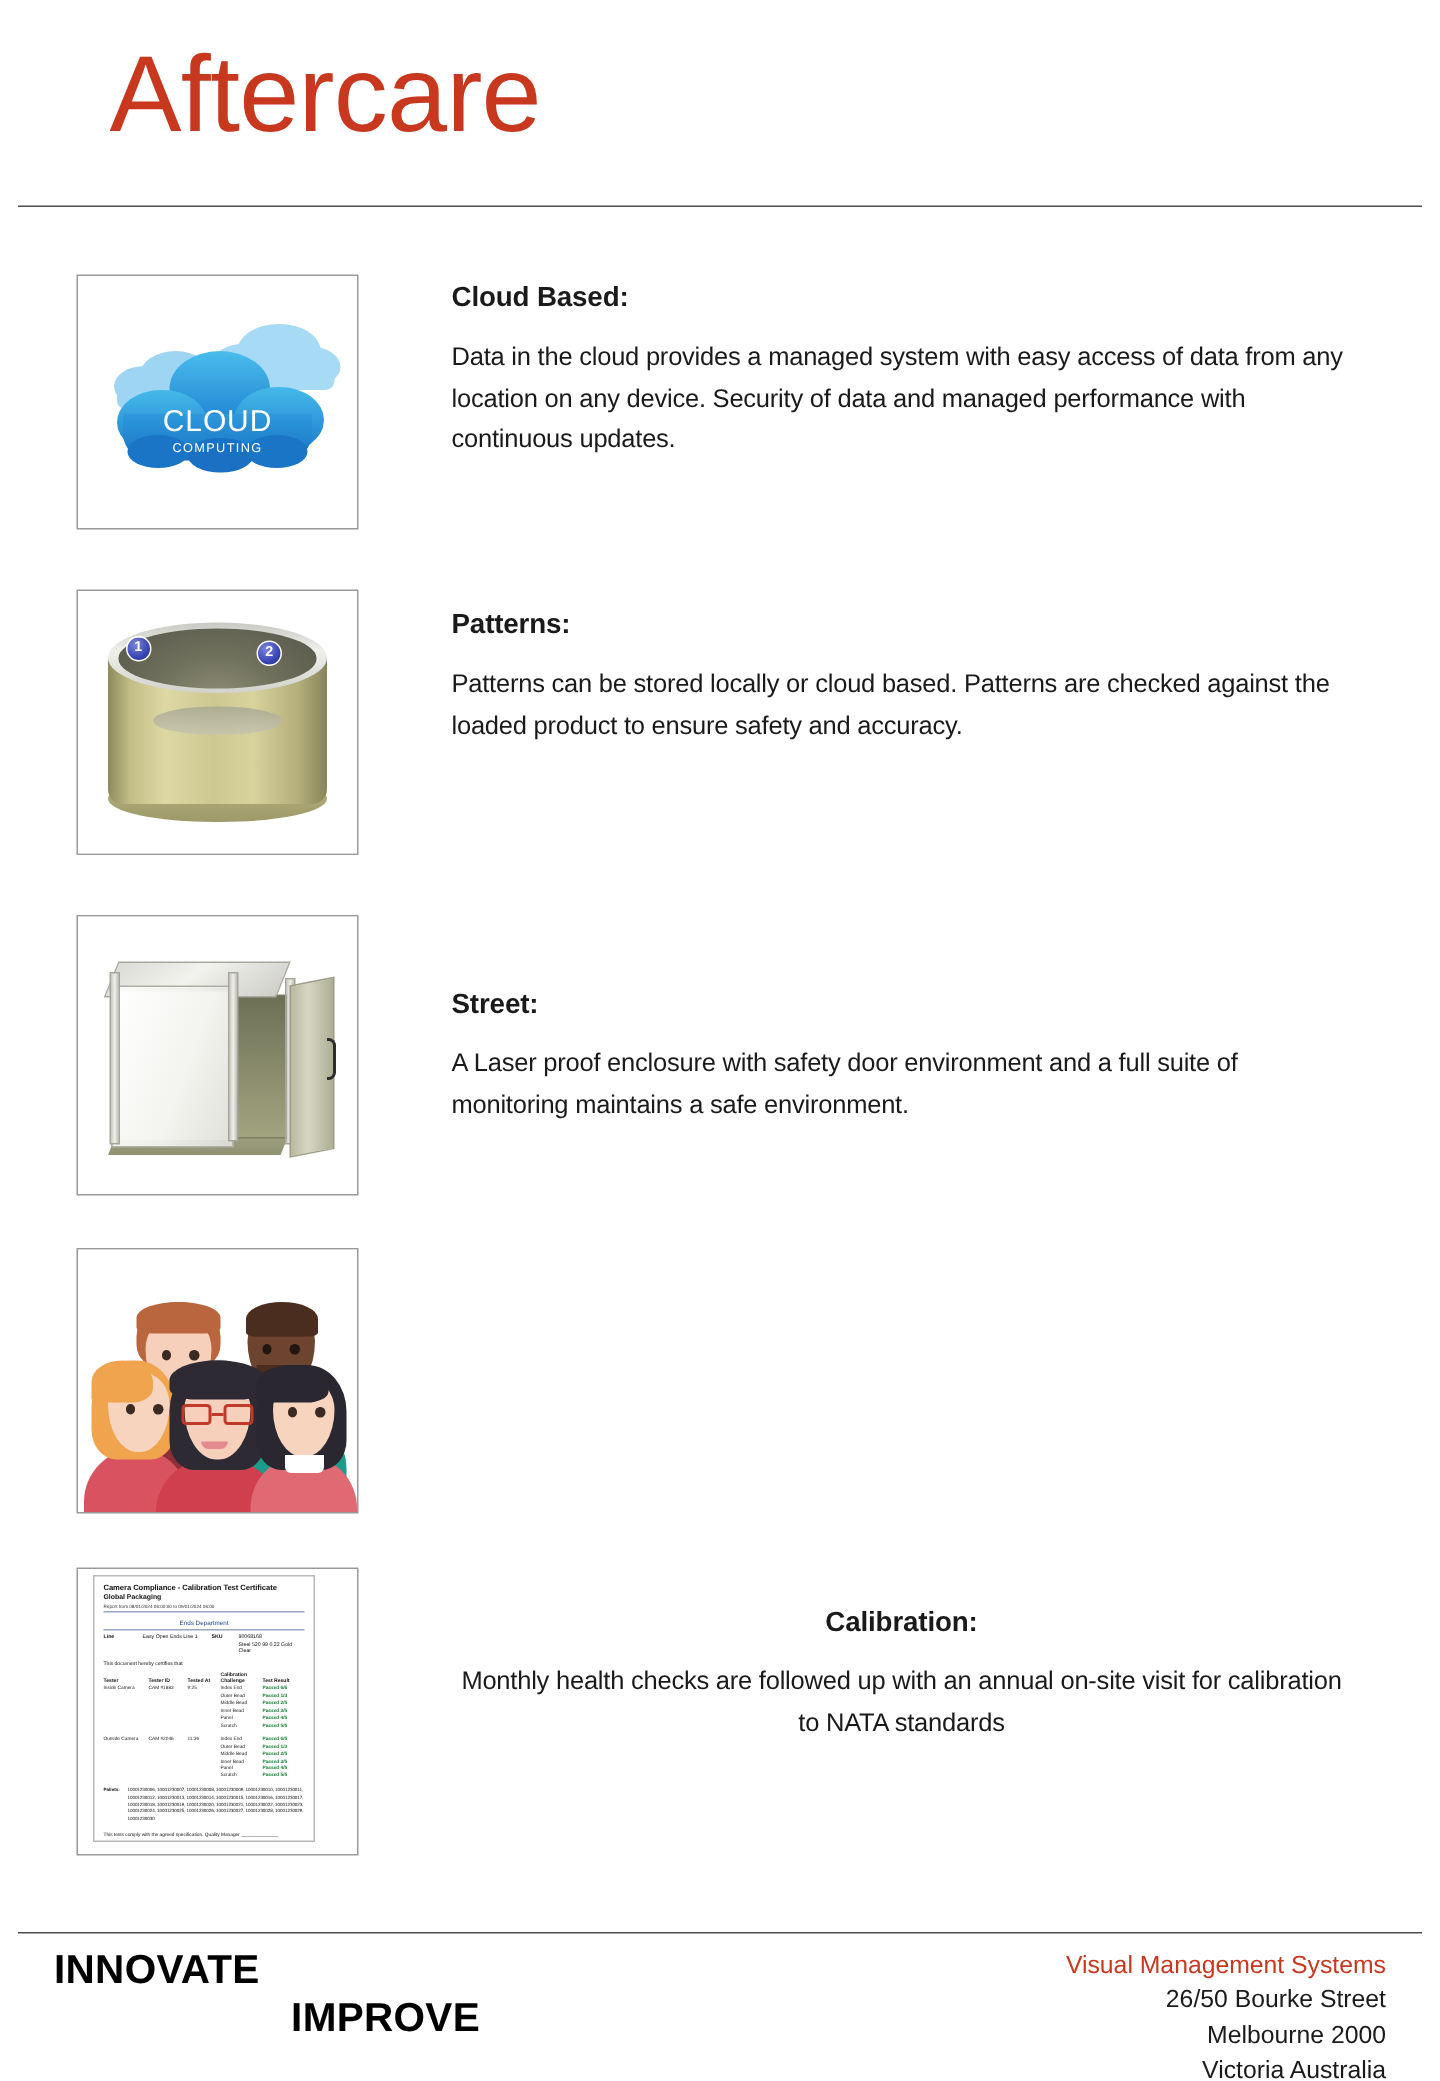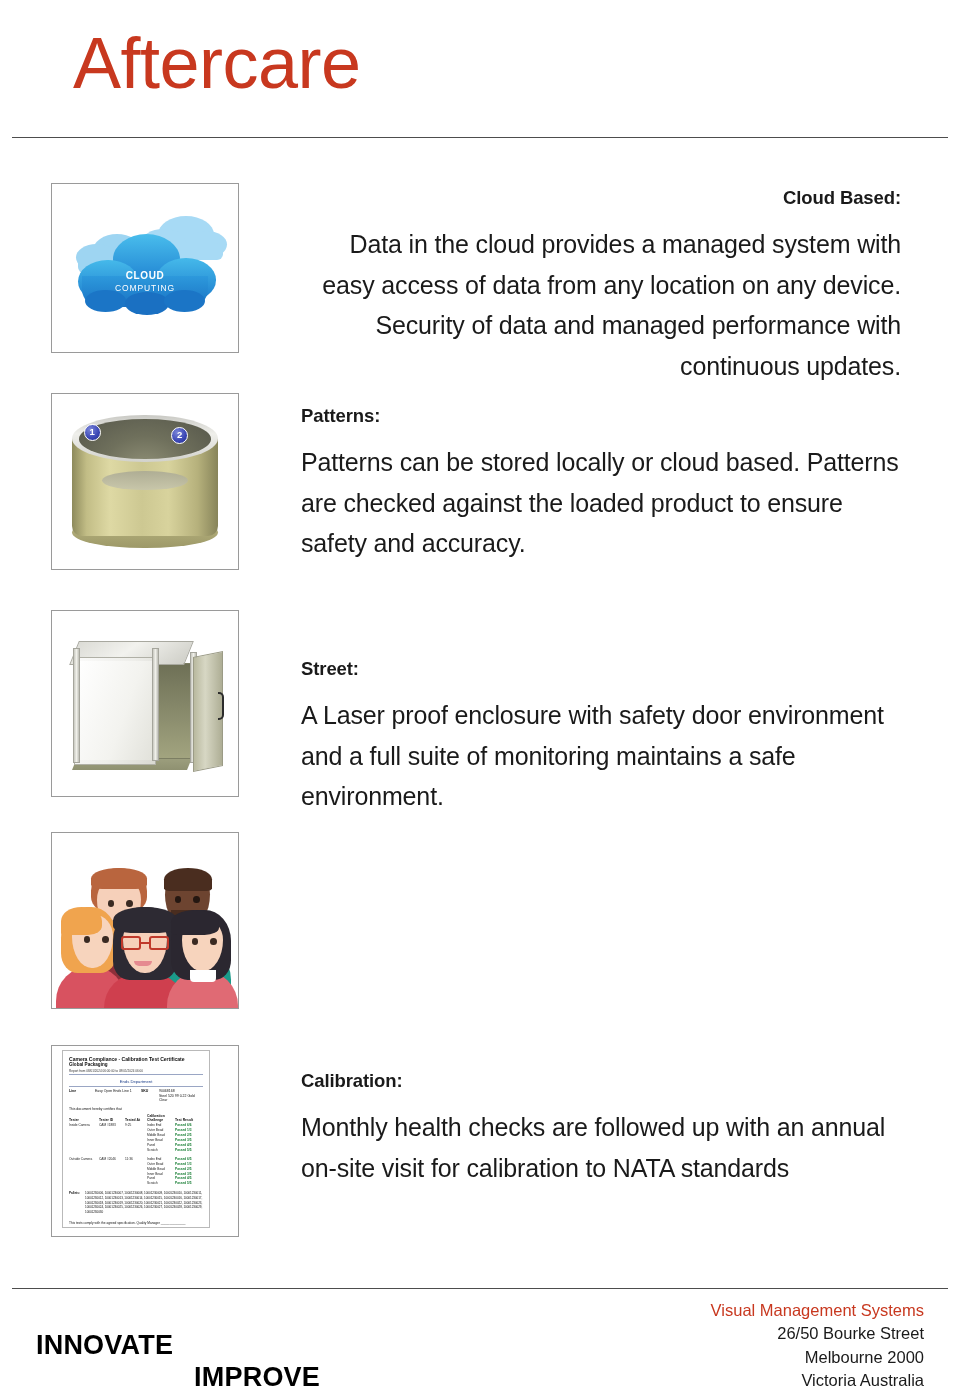--- a/index.html
+++ b/index.html
@@ -67,21 +67,21 @@
   }
   .sec-heading {
     font-size: 18.5px;
     font-weight: bold;
     color: #1a1a1a;
     margin: 0 0 15px 0;
     line-height: 1.2;
     letter-spacing: -0.1px;
   }
   .sec-body {
-    font-size: 25px;
+    font-size: 17px;
     font-weight: 400;
     color: #1a1a1a;
     margin: 0;
     line-height: 1.62;
     letter-spacing: -0.15px;
   }
 
   
   .page-footer {
     position: absolute;
@@ -104,21 +104,21 @@
     top: 10px;
     width: 330px;
   }
   .slogan-line {
     font-size: 27px;
     font-weight: bold;
     line-height: 1.18;
     letter-spacing: 0.2px;
     font-family: "Liberation Sans", sans-serif;
   }
-  .slogan-1 { color: #000000; text-align: left; padding-left: 18px; margin-top: 32px; }
+  .slogan-1 { color: #000000; text-align: left; padding-left: 18px; }
   .slogan-2 { color: #D0311A; text-align: center; padding-left: 14px; }
   .slogan-3 { color: #000000; text-align: right; padding-right: 28px; }
 
   .addr {
     position: absolute;
     right: 36px;
     top: 11px;
     text-align: right;
   }
   .addr-company {
@@ -139,21 +139,21 @@
   .cl { position: absolute; border-radius: 50%; }
   .cloud-label {
     position: absolute;
     left: 0; right: 0;
     top: 52%;
     text-align: center;
     color: #ffffff;
     z-index: 40;
     pointer-events: none;
   }
-  .cloud-label .l1 { font-size: 10px; font-weight: bold; letter-spacing: 0.6px; display:block; line-height:1.05;}
+  .cloud-label .l1 { font-size: 20px; font-weight: normal; letter-spacing: 0.6px; display:block; line-height:1.05;}
   .cloud-label .l2 { font-size: 8.5px; letter-spacing: 0.9px; display:block; margin-top:1px;}
 
   
   .can-art { position: absolute; inset: 0; background: #ffffff; }
   .can-body {
     position: absolute;
     left: 11%; top: 25%;
     width: 78%; height: 56%;
     background: linear-gradient(90deg,#8d8a5c 0%,#c2bd86 10%,#ded9a4 26%,#cdc892 48%,#d8d39d 66%,#b6b17c 86%,#87845a 100%);
     border-radius: 0 0 10px 10px;
@@ -342,21 +342,21 @@
         <div style="position:absolute;left:16%;top:55%;width:68%;height:18%;background:linear-gradient(180deg,#2d99dc 0%,#1a73c4 100%);border-radius:0 0 18px 18px;z-index:10;"></div>
         <div class="cl" style="left:18%;top:63%;width:22%;height:13%;background:#1b75c6;z-index:11;"></div>
         <div class="cl" style="left:39%;top:64%;width:24%;height:14%;background:#1a70c2;z-index:11;"></div>
         <div class="cl" style="left:60%;top:63%;width:22%;height:13%;background:#1b75c6;z-index:11;"></div>
         <div class="cloud-label">
           <span class="l1">CLOUD</span>
           <span class="l2">COMPUTING</span>
         </div>
       </div>
     </div>
-    <div class="text-col" style="top:7px;text-align:right;">
+    <div class="text-col" style="top:7px;">
       <h2 class="sec-heading">Cloud Based:</h2>
       <p class="sec-body">Data in the cloud provides a managed system with easy access of data from any location on any device. Security of data and managed performance with continuous updates.</p>
     </div>
   </div>
 
   <div class="row" style="top:253px;height:183px;">
     <div class="thumb-frame" style="left:51px;top:0px;width:188px;height:177px;">
       <div class="can-art">
         <div class="can-bottom"></div>
         <div class="can-body"></div>
@@ -563,21 +563,21 @@
           </table>
 
           <div class="cert-pallets">
             <div class="plabel">Pallets:</div>
             <div class="pnums">10001230006, 10001230007, 10001230008, 10001230009, 10001230010, 10001230011, 10001230012, 10001230013, 10001230014, 10001230015, 10001230016, 10001230017, 10001230018, 10001230019, 10001230020, 10001230021, 10001230022, 10001230023, 10001230024, 10001230025, 10001230026, 10001230027, 10001230028, 10001230029, 10001230030</div>
           </div>
           <div class="cert-foot">This tests comply with the agreed specification. Quality Manager ______________</div>
         </div>
       </div>
     </div>
-    <div class="text-col" style="top:25px;">
+    <div class="text-col" style="top:25px;text-align:center;">
       <h2 class="sec-heading">Calibration:</h2>
       <p class="sec-body">Monthly health checks are followed up with an annual on-site visit for calibration to NATA standards</p>
     </div>
   </div>
 
 </div>
 
 <div class="page-footer">
   <div class="footer-rule"></div>
   <div class="slogan">

